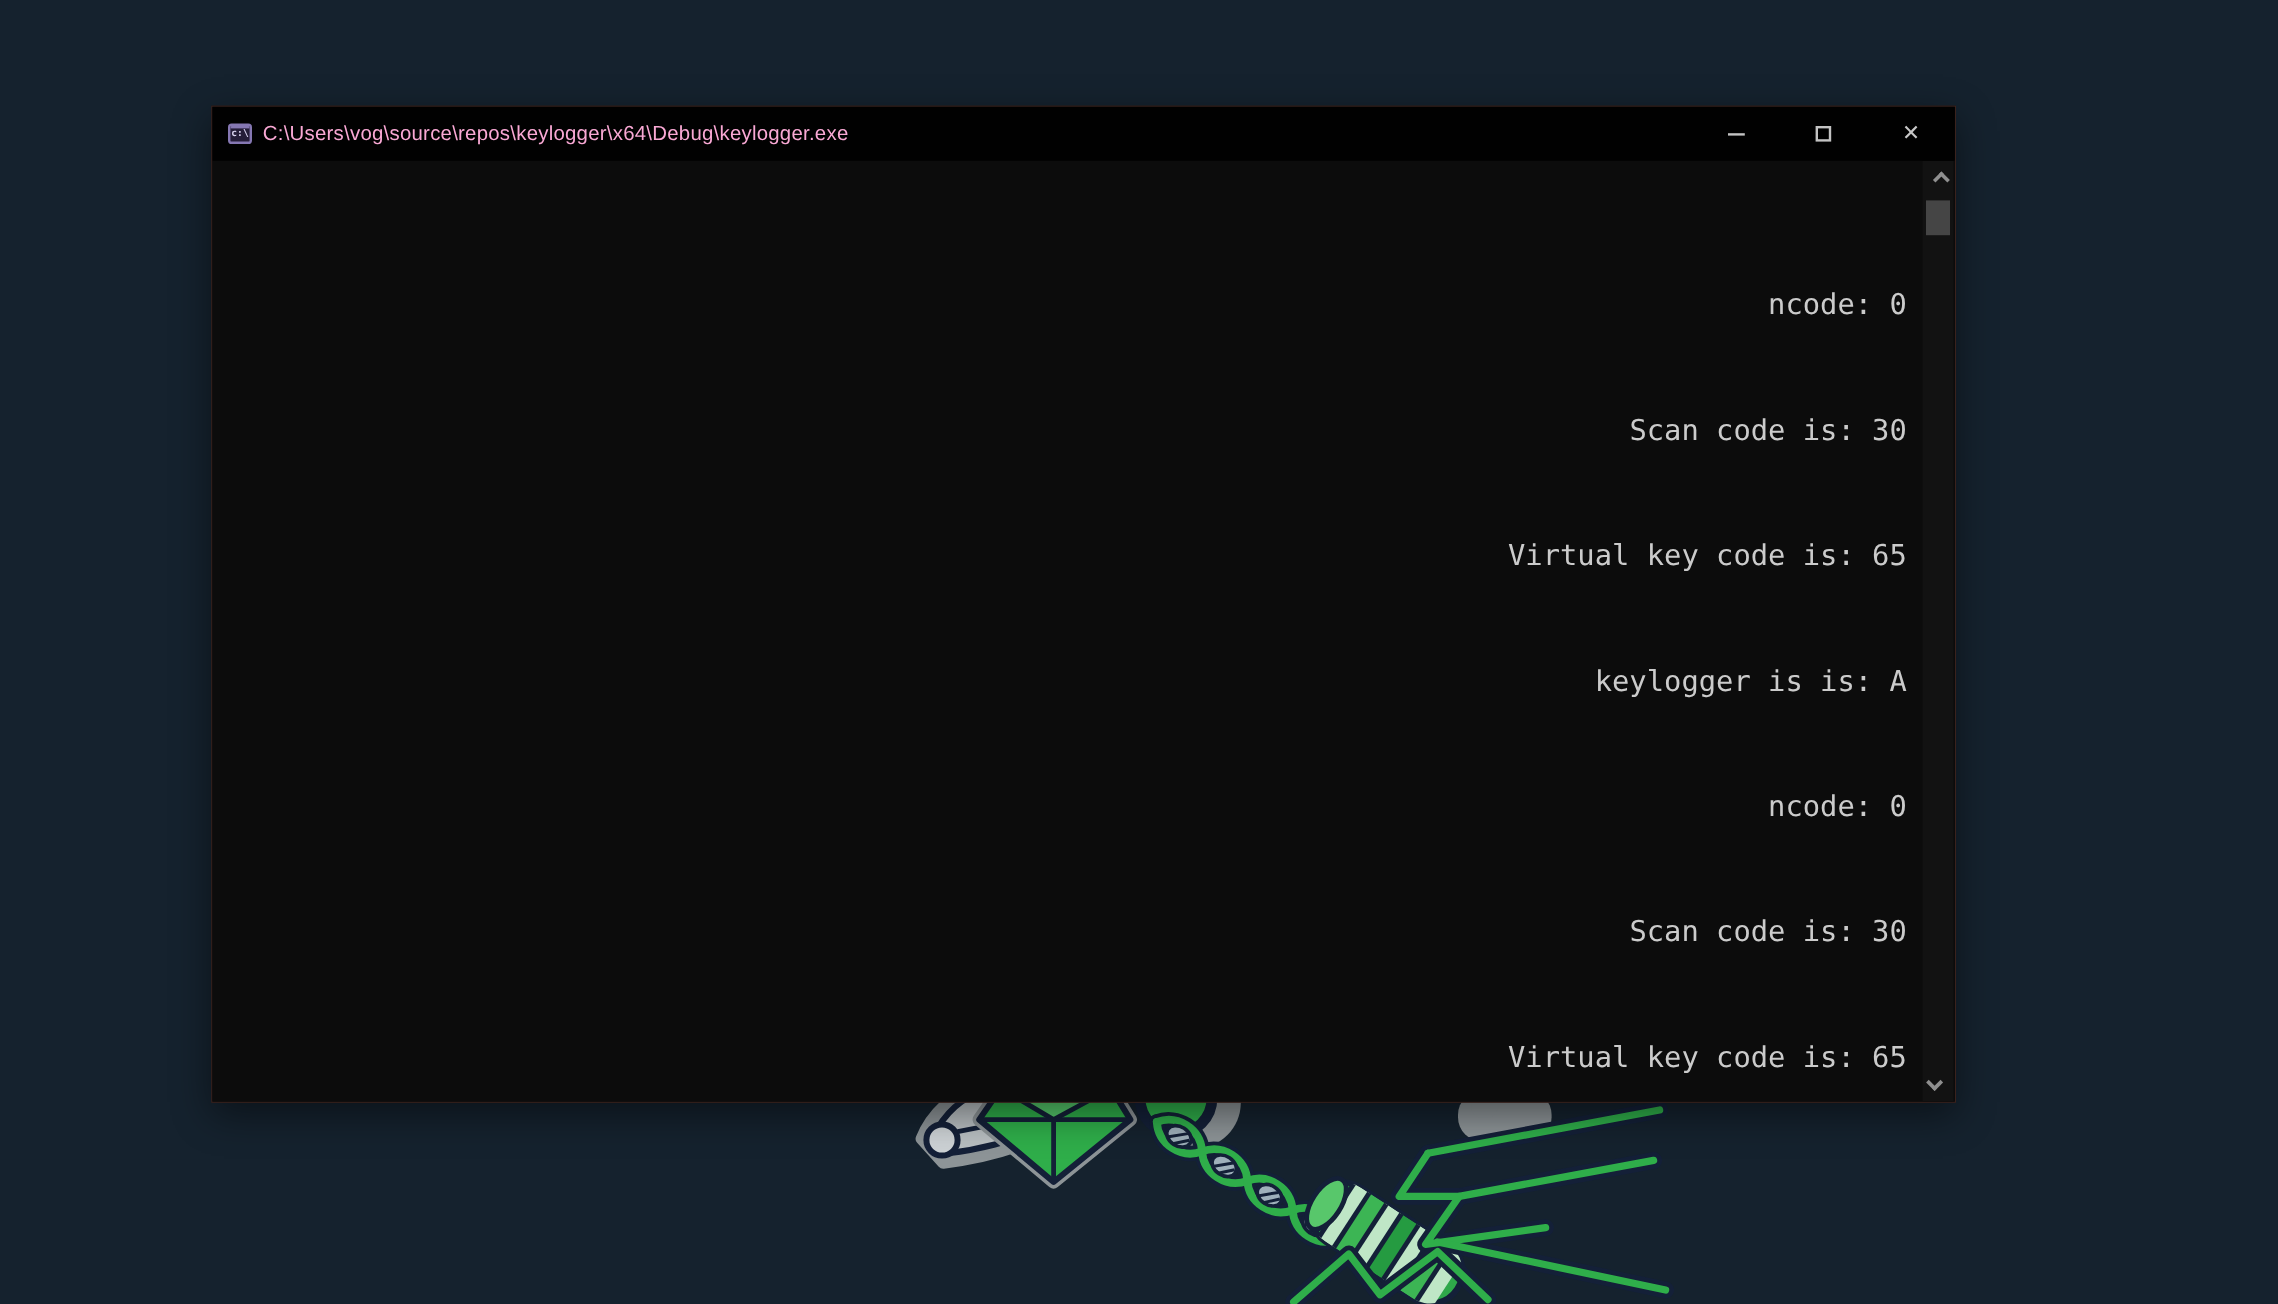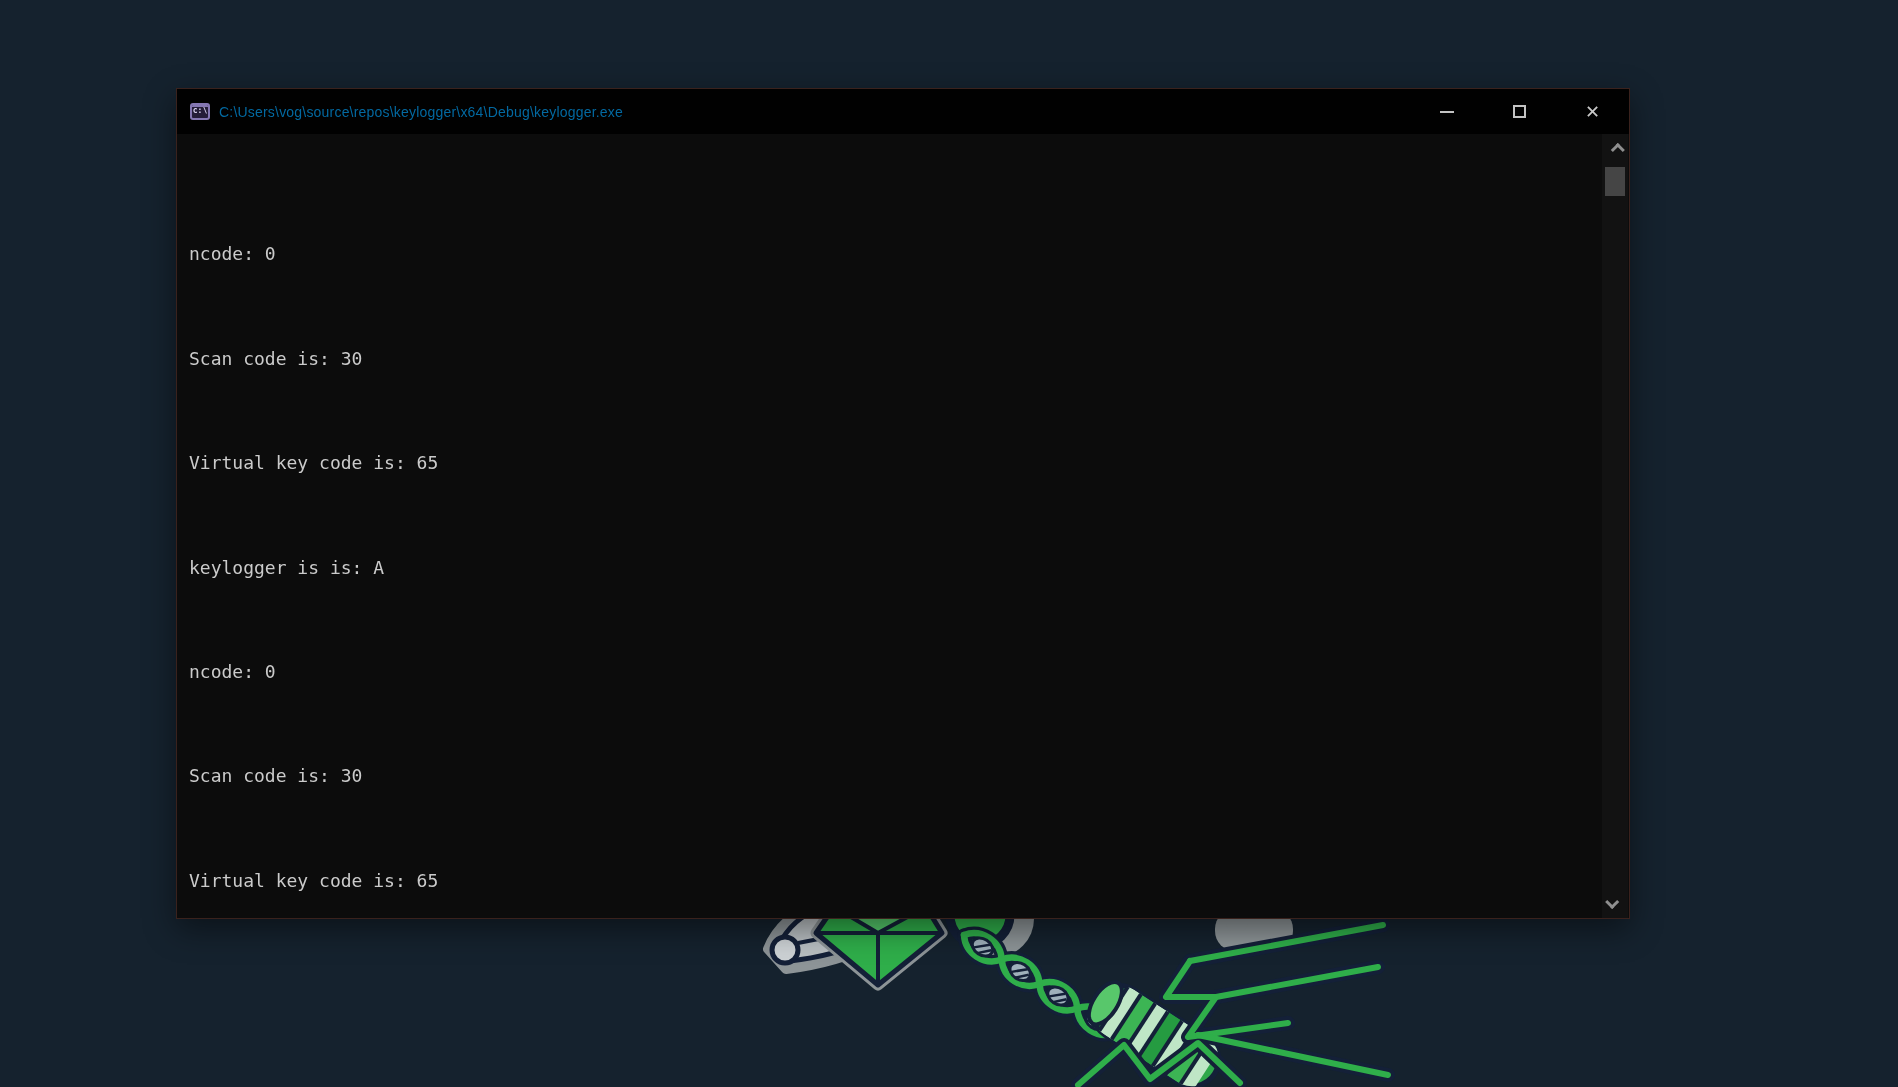--- a/index.html
+++ b/index.html
@@ -33,37 +33,37 @@
   .app-icon{
     width:20px;height:17px;margin-right:9px;flex:0 0 auto;
     background:#251d38;border:2px solid #8577b2;border-radius:3px;
     box-sizing:border-box;
     color:#d9d3ef;font-size:8px;line-height:11px;text-align:center;
     font-family:"DejaVu Sans Mono", monospace;font-weight:bold;
     position:relative;overflow:hidden;
   }
   .app-icon::before{content:"";position:absolute;left:0;top:0;right:0;height:2px;background:#8577b2;}
   .title-text{
-    color:#0369a1;font-size:14px;white-space:nowrap;overflow:hidden;
+    color:#f9a8d4;font-size:17px;white-space:nowrap;overflow:hidden;
     text-overflow:ellipsis;letter-spacing:.2px;
   }
   .controls{display:flex;height:45px;flex:0 0 auto;}
   .ctrl{
     width:73px;height:45px;display:flex;align-items:center;justify-content:center;
     cursor:default;
   }
   .glyph-min{width:14px;height:2px;background:#c3c3c3;}
   .glyph-max{width:13px;height:13px;border:2px solid #c3c3c3;box-sizing:border-box;background:transparent;}
   .glyph-close{color:#c8c8c8;font-size:18px;line-height:18px;font-family:"DejaVu Sans", sans-serif;}
 
   
   .console-body{
     position:relative;height:784px;background:#0c0c0c;overflow:hidden;
     font-family:"DejaVu Sans Mono", monospace;
-    font-size:18px;line-height:26.1px;color:#cbcbcb;
+    font-size:24px;line-height:26.1px;color:#cbcbcb;text-align:right;
   }
   .console-lines{padding:3px 40px 0 12px;white-space:pre;}
   .console-line{height:26.1px;}
 
   
   .scrollbar{
     position:absolute;top:0;right:1px;width:26px;height:100%;
     background:#121212;
   }
   .sb-arrow{position:absolute;left:0;width:26px;height:28px;display:flex;align-items:center;justify-content:center;}

